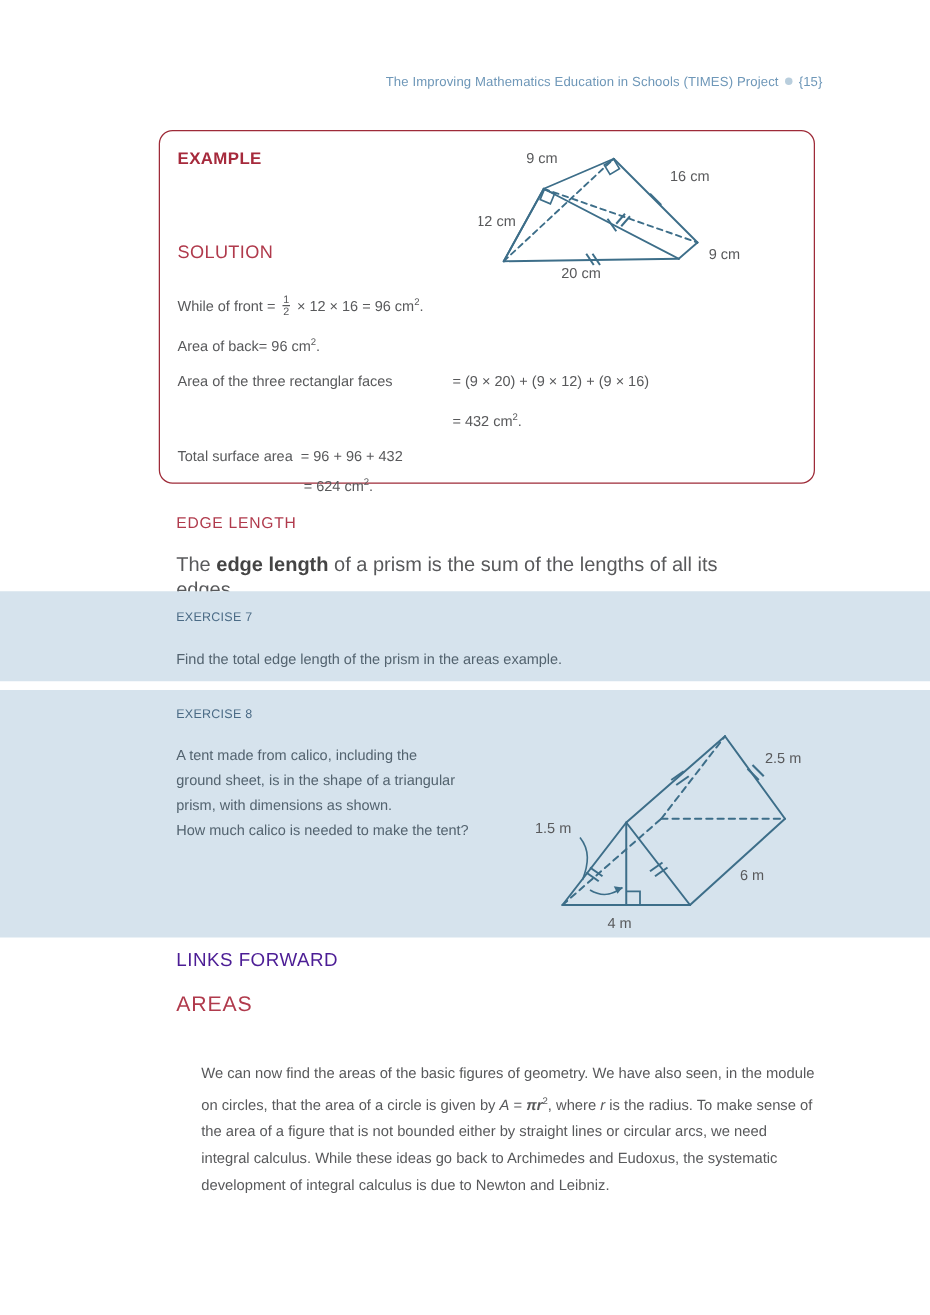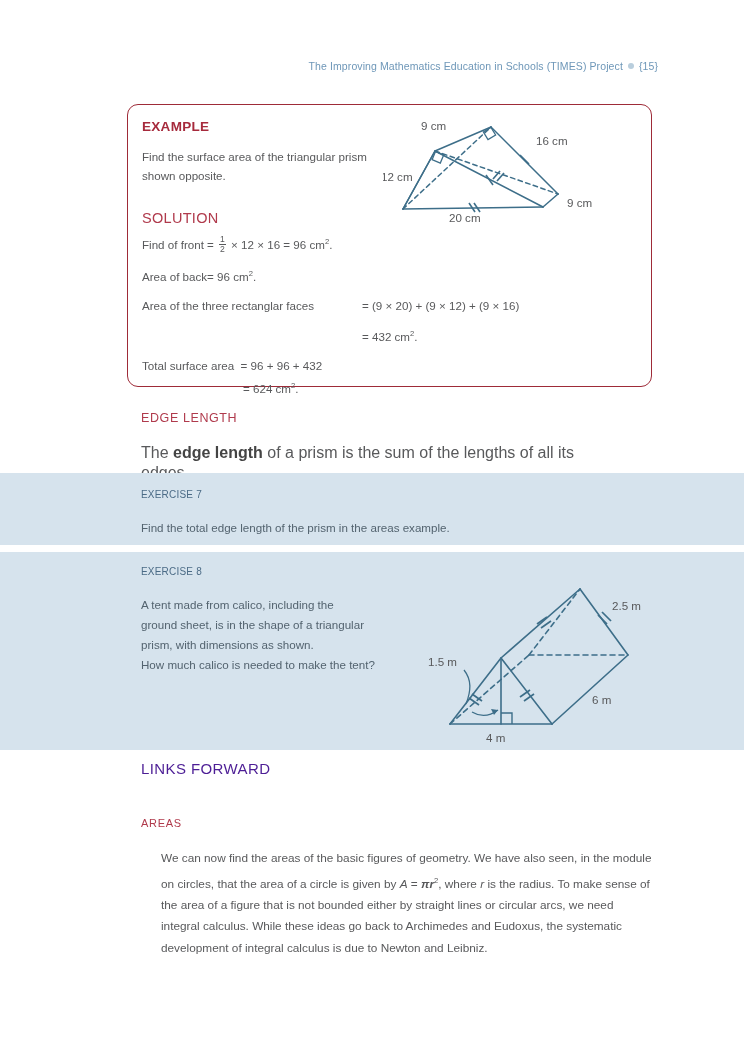--- a/index.html
+++ b/index.html
@@ -35,21 +35,21 @@
   }
   .ex-head{
     position:absolute;left:14px;top:14px;
     font-size:13.5px;font-weight:bold;color:#a62a3c;letter-spacing:.3px;
   }
   .ex-q{
     position:absolute;left:14px;top:42px;width:245px;
     font-size:11.6px;line-height:19px;color:#58595b;
   }
   .sol-head{
-    position:absolute;left:14px;top:105px;
+    position:absolute;left:14px;top:89px;
     font-size:14.5px;color:#b03a4c;letter-spacing:.3px;
   }
   .mline{
     position:absolute;font-size:11.6px;color:#58595b;white-space:nowrap;
   }
   .frac{
     display:inline-block;vertical-align:-3px;text-align:center;
     font-size:8.6px;line-height:9px;margin:0 2px;
   }
   .frac .num{display:block;padding:0 1px;}
@@ -78,22 +78,22 @@
   .ex-body{
     position:absolute;font-size:11.6px;line-height:20px;color:#53636f;
   }
 
   
   .lf{
     position:absolute;left:141px;top:760px;
     font-size:15px;color:#4c1d95;letter-spacing:.4px;
   }
   .areas{
-    position:absolute;left:141px;top:817px;
-    font-size:11px;color:#b03a4c;letter-spacing:.7px;
+    position:absolute;left:141px;top:794px;
+    font-size:17px;color:#b03a4c;letter-spacing:.7px;
   }
   .para{
     position:absolute;left:141px;top:848px;width:492px;
     font-size:11.8px;line-height:21.5px;color:#58595b;text-align:left;margin-left:20px;
   }
   .para i{font-style:italic;}
   .para .bpi{font-weight:bold;font-style:italic;}
 </style>
 </head>
 <body>
@@ -101,26 +101,25 @@
 <div class="page">
 
   <div class="rh">
     <span>The Improving Mathematics Education in Schools (TIMES) Project</span><span class="dot"></span><span>{15}</span>
   </div>
 
   <div class="exbox">
 
     <div class="ex-head">EXAMPLE</div>
 
-    <div class="ex-q">Find the surface area of the triangular prism shown opposite.</div>
 
     <div class="sol-head">SOLUTION</div>
 
     <div class="mline" style="left:14px;top:130px;">
-      <span>Find of front =</span>
+      <span>While of front =</span>
       <span class="frac">
         <span class="num">1</span>
         <span class="den">2</span>
       </span>
       <span>× 12 × 16 = 96 cm</span><sup class="sq">2</sup><span>.</span>
     </div>
 
     <div class="mline" style="left:14px;top:164px;">
       <span>Area of back= 96 cm</span><sup class="sq">2</sup><span>.</span>
     </div>

